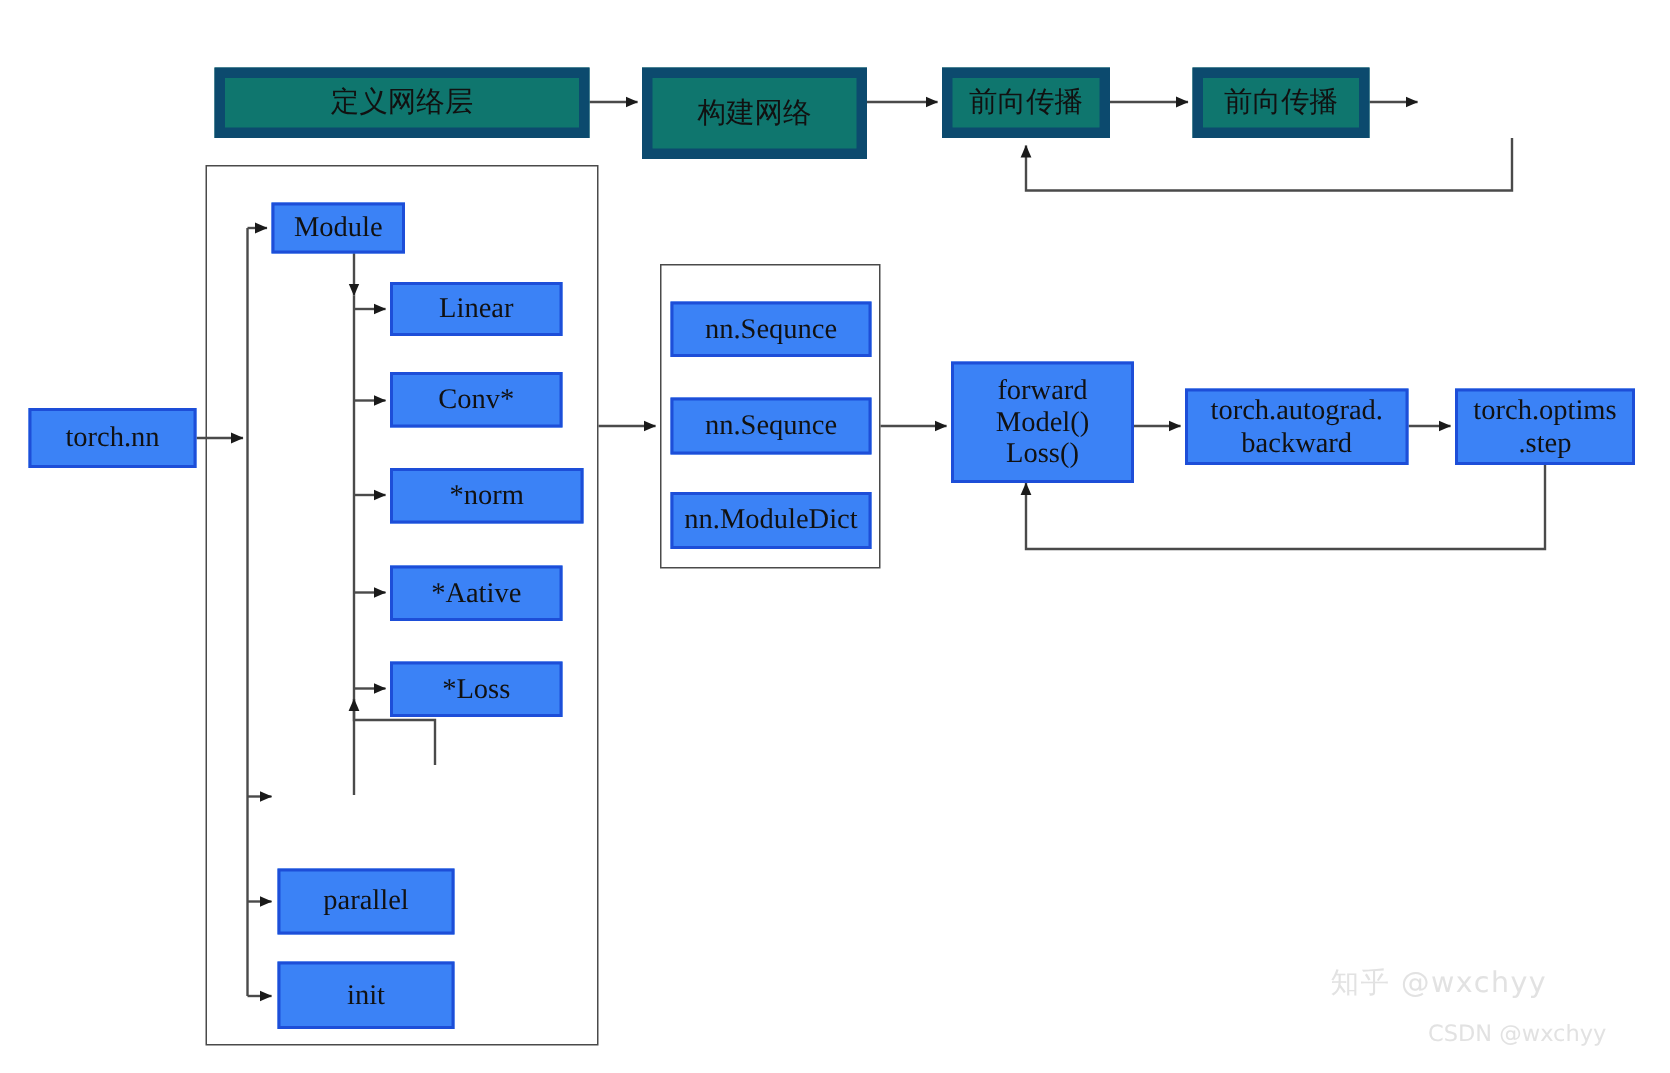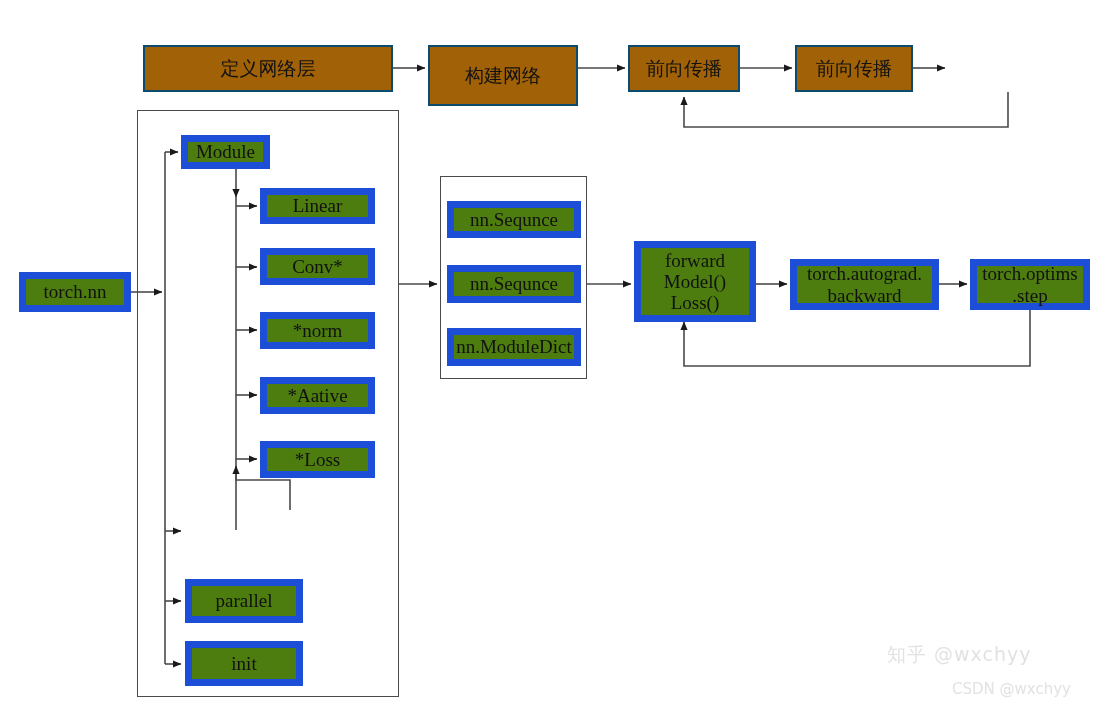--- a/index.html
+++ b/index.html
@@ -4,28 +4,28 @@
 <style>
   html,body{margin:0;padding:0;}
   body{
     width:1113px;height:715px;background:#ffffff;
     font-family:"Liberation Serif","DejaVu Serif",serif;
     overflow:hidden;position:relative;
   }
   #canvas{position:absolute;left:0;top:0;width:1113px;height:715px;}
   .node{
     position:absolute;box-sizing:border-box;
-    border:7px solid #1d4ed8;
+    border:2px solid #1d4ed8;
     display:flex;align-items:center;justify-content:center;
     text-align:center;color:#111;
     line-height:1.12;
-    background:#4d7c0f;
+    background:#3b82f6;
     z-index:3;
   }
-  .node.shaded{background:#a16207;border:2px solid #0c4a6e;}
+  .node.shaded{background:#0f766e;border:7px solid #0c4a6e;}
   .node.cn{font-family:"DejaVu Sans","Liberation Sans",sans-serif;font-size:19px;}
   .node.en{font-family:"Liberation Serif","DejaVu Serif",serif;font-size:19px;}
   .node.multiline{flex-direction:column;}
   .group-box{
     position:absolute;box-sizing:border-box;
     border:1px solid #4a4a4a;background:transparent;z-index:1;
   }
   svg#wires{position:absolute;left:0;top:0;width:1113px;height:715px;z-index:2;}
   .wm{
     position:absolute;z-index:5;color:#e2e2e2;white-space:nowrap;
@@ -93,21 +93,21 @@
   <div class="group-box" style="left:440px;top:176px;width:147px;height:203px;"></div>
 
   <div class="node en" style="left:19px;top:272px;width:112px;height:40px;">torch.nn</div>
 
   <div class="node en" style="left:181px;top:135px;width:89px;height:34px;">Module</div>
   <div class="node en" style="left:185px;top:579px;width:118px;height:44px;text-align:center;">parallel</div>
   <div class="node en" style="left:185px;top:641px;width:118px;height:45px;">init</div>
 
   <div class="node en" style="left:260px;top:188px;width:115px;height:36px;">Linear</div>
   <div class="node en" style="left:260px;top:248px;width:115px;height:37px;">Conv*</div>
-  <div class="node en" style="left:260px;top:312px;width:115px;height:37px;">*norm</div>
+  <div class="node en" style="left:260px;top:312px;width:129px;height:37px;">*norm</div>
   <div class="node en" style="left:260px;top:377px;width:115px;height:37px;">*Aative</div>
   <div class="node en" style="left:260px;top:441px;width:115px;height:37px;">*Loss</div>
 
   <div class="node en" style="left:447px;top:201px;width:134px;height:37px;">nn.Sequnce</div>
   <div class="node en" style="left:447px;top:265px;width:134px;height:38px;">nn.Sequnce</div>
   <div class="node en" style="left:447px;top:328px;width:134px;height:38px;">nn.ModuleDict</div>
 
   <div class="node en multiline" style="left:634px;top:241px;width:122px;height:81px;">
     <span>forward</span>
     <span>Model()</span>

